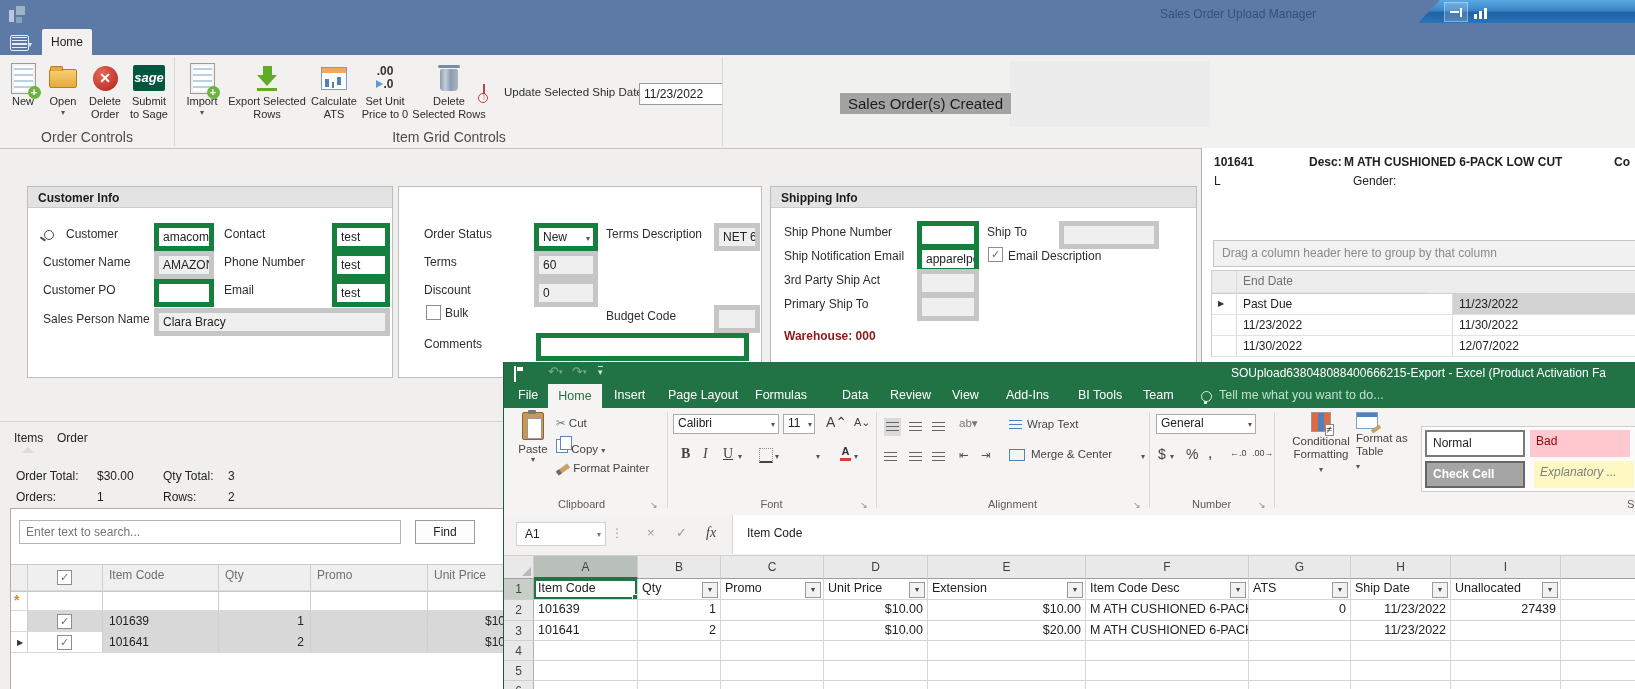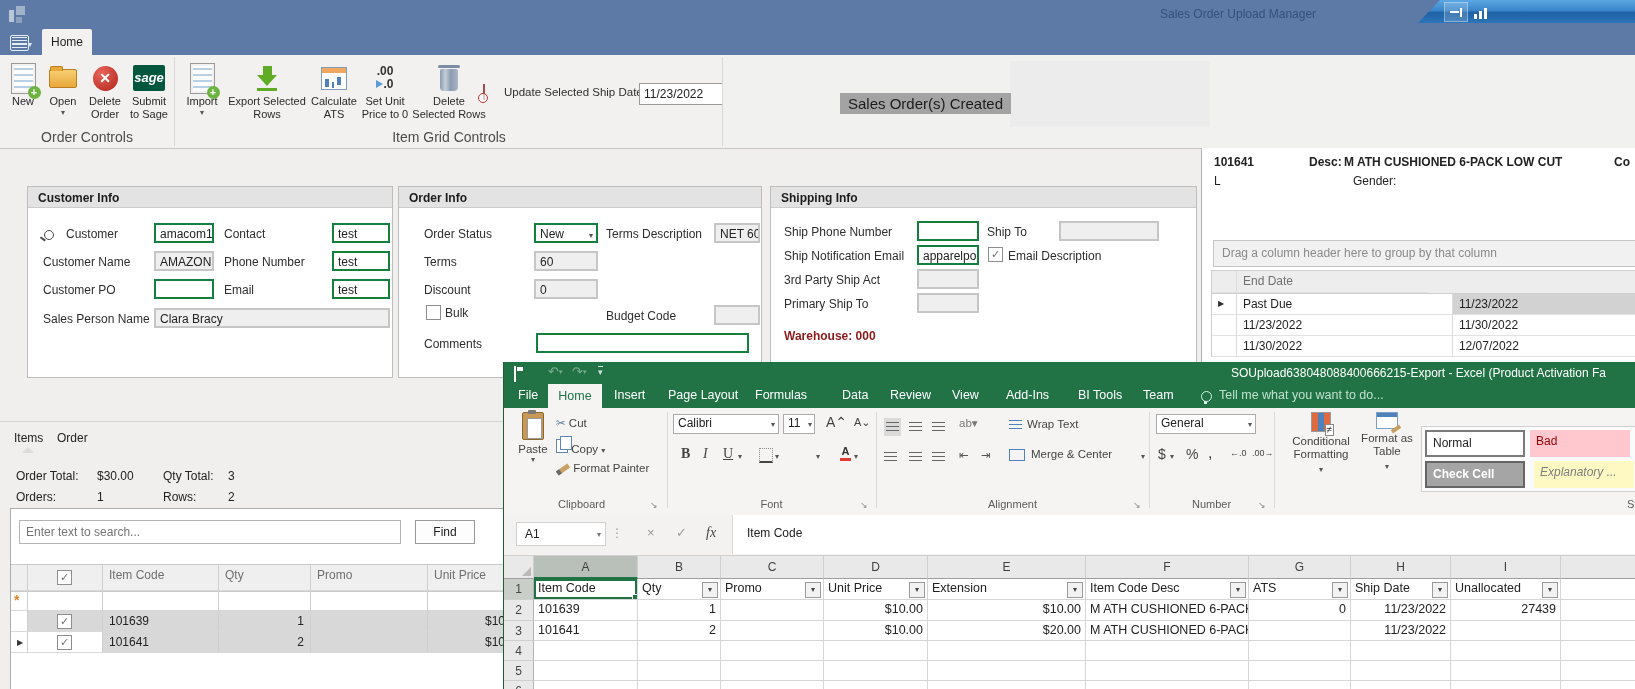--- a/index.html
+++ b/index.html
@@ -55,21 +55,21 @@
   .ic-trash::before{content:"";position:absolute;top:-4px;left:-2px;width:22px;height:3px;background:#7c8ca2;border-radius:2px}
   .ic-cal{width:15px;height:14px;border:1px solid #a84a4a;background:#fff;position:relative}
   .ic-cal::before{content:"";position:absolute;top:0;left:0;right:0;height:4px;background:#c0504d}
   .ic-cal::after{content:"";position:absolute;right:-4px;bottom:-4px;width:8px;height:8px;border:1.5px solid #c0392b;border-radius:50%;background:rgba(255,255,255,.7)}
   .date-box{background:#fff;border:1px solid #9a9a9a;height:20px;display:flex;align-items:center;padding:0 4px;font-size:12px}
   .status-msg{font-size:15px;color:#1c1c1c;background:#a3a3a3;padding:2px 8px}
   
   .panel{background:#fff;border:1px solid #bdbdbd}
   .panel-hdr{height:21px;background:#e3e3e3;border-bottom:1px solid #cccccc;font-weight:bold;
              font-size:12px;color:#1b1b1b;padding:4px 0 0 10px;box-sizing:border-box}
-  .fld{position:absolute;height:20px;border:2px solid #15803d;background:#fff;font-size:12px;
+  .fld{position:absolute;height:28px;border:5px solid #15803d;background:#fff;font-size:12px;
        padding:2px 4px;box-sizing:border-box;overflow:hidden;white-space:nowrap}
   .fld.ro{background:#efefef;border-color:#c6c6c6}
   .flabel{position:absolute;font-size:12px;color:#2e2e2e;white-space:nowrap}
   .combo-arr{position:absolute;right:3px;top:6px;font-size:8px;color:#555}
   .chk{width:13px;height:13px;background:#fff;border:1px solid #8e8e8e;font-size:11px;line-height:12px;text-align:center;color:#6f6f6f}
   .mag{width:8px;height:8px;border:1.5px solid #4c4c4c;border-radius:50%;position:relative;display:inline-block}
   .mag::after{content:"";position:absolute;left:-5px;top:7px;width:6px;height:1.5px;background:#4c4c4c;transform:rotate(35deg)}
   .waret{color:var(--warehouse_red);font-weight:bold}
   
   .dg-hdr{background:#ededed;color:#707070;border:1px solid #cfcfcf}
@@ -257,21 +257,20 @@
   <div class="fld" style="left:304px;top:64px;width:58px">test</div>
   <div class="flabel" style="left:15px;top:96px">Customer PO</div>
   <div class="fld" style="left:126px;top:92px;width:60px"></div>
   <div class="flabel" style="left:196px;top:96px">Email</div>
   <div class="fld" style="left:304px;top:92px;width:58px">test</div>
   <div class="flabel" style="left:15px;top:125px">Sales Person Name</div>
   <div class="fld ro" style="left:126px;top:121px;width:236px">Clara Bracy</div>
 </div>
 
 <div class="abs panel" style="left:398px;top:186px;width:362px;height:190px">
-  <div class="panel-hdr">Order Info</div>
   <div class="flabel" style="left:25px;top:40px">Order Status</div>
   <div class="fld" style="left:135px;top:36px;width:64px">
     <span>New</span>
     <span class="combo-arr">▾</span></div>
   <div class="flabel" style="left:207px;top:40px">Terms Description</div>
   <div class="fld ro" style="left:315px;top:36px;width:46px">NET 60</div>
   <div class="flabel" style="left:25px;top:68px">Terms</div>
   <div class="fld ro" style="left:135px;top:64px;width:64px">60</div>
   <div class="flabel" style="left:25px;top:96px">Discount</div>
   <div class="fld ro" style="left:135px;top:92px;width:64px">0</div>
@@ -485,21 +484,21 @@
     <div class="abs xbtn" style="left:726px;top:40px;font-size:9px">←.0</div>
     <div class="abs xbtn" style="left:748px;top:40px;font-size:9px">.00→</div>
     <div class="abs xgl" style="left:645px;width:125px">Number</div>
     <div class="abs launch" style="left:754px">↘</div>
     <div class="abs xsep" style="left:770px"></div>
 
     <div class="abs" style="left:785px;top:4px;width:64px;text-align:center">
       <span class="ic-cf" style="display:inline-block"></span>
       <div class="xbtn" style="white-space:normal;line-height:1.15">Conditional Formatting</div>
       <span style="font-size:8px;color:#555">▾</span></div>
-    <div class="abs" style="left:852px;top:4px;width:62px;text-align:center">
+    <div class="abs" style="left:852px;top:4px;width:62px;text-align:left">
       <span class="ic-fat" style="display:inline-block"></span>
       <div class="xbtn" style="white-space:normal;line-height:1.15">Format as Table</div>
       <span style="font-size:8px;color:#555">▾</span></div>
     <div class="abs" style="left:917px;top:18px;width:223px;height:64px;background:#fbfbfb;border:1px solid #cfcfcf">
       <div class="abs style-cell" style="left:3px;top:3px;background:#fff;border:2px solid #7a7a7a">Normal</div>
       <div class="abs style-cell" style="left:108px;top:3px;background:var(--bad_bg);color:var(--bad_text)">Bad</div>
 
       <div class="abs style-cell b" style="left:3px;top:34px;background:var(--check_cell_bg);color:#fff;border:2px solid #666">Check Cell</div>
       <div class="abs style-cell" style="left:112px;top:34px;background:#fef9c3;color:#7f7f7f;font-style:italic">Explanatory ...</div>
 

